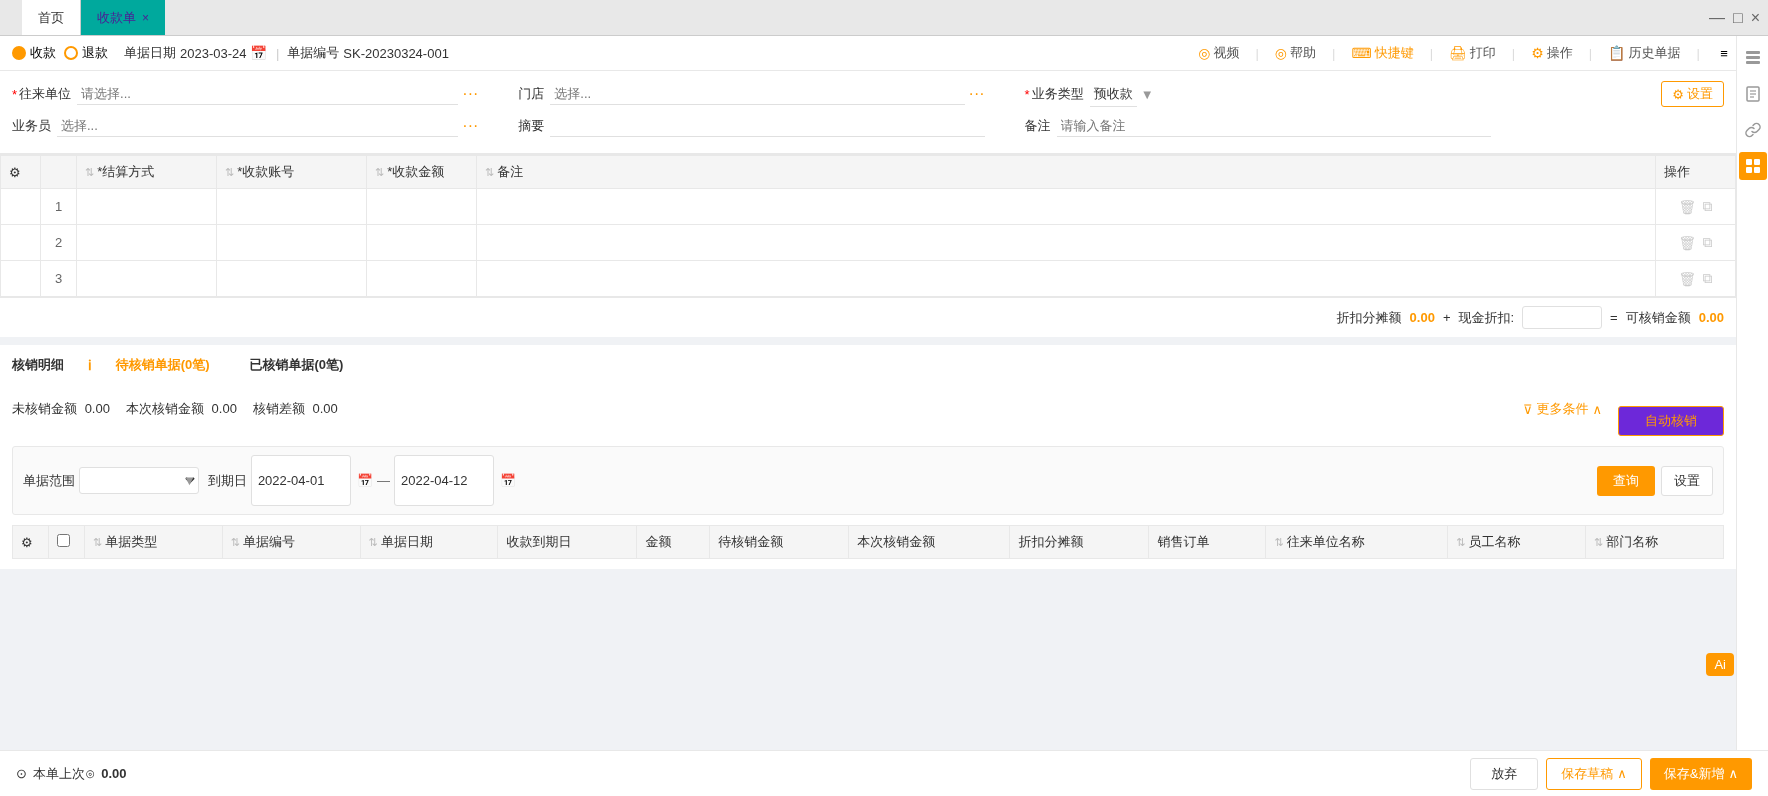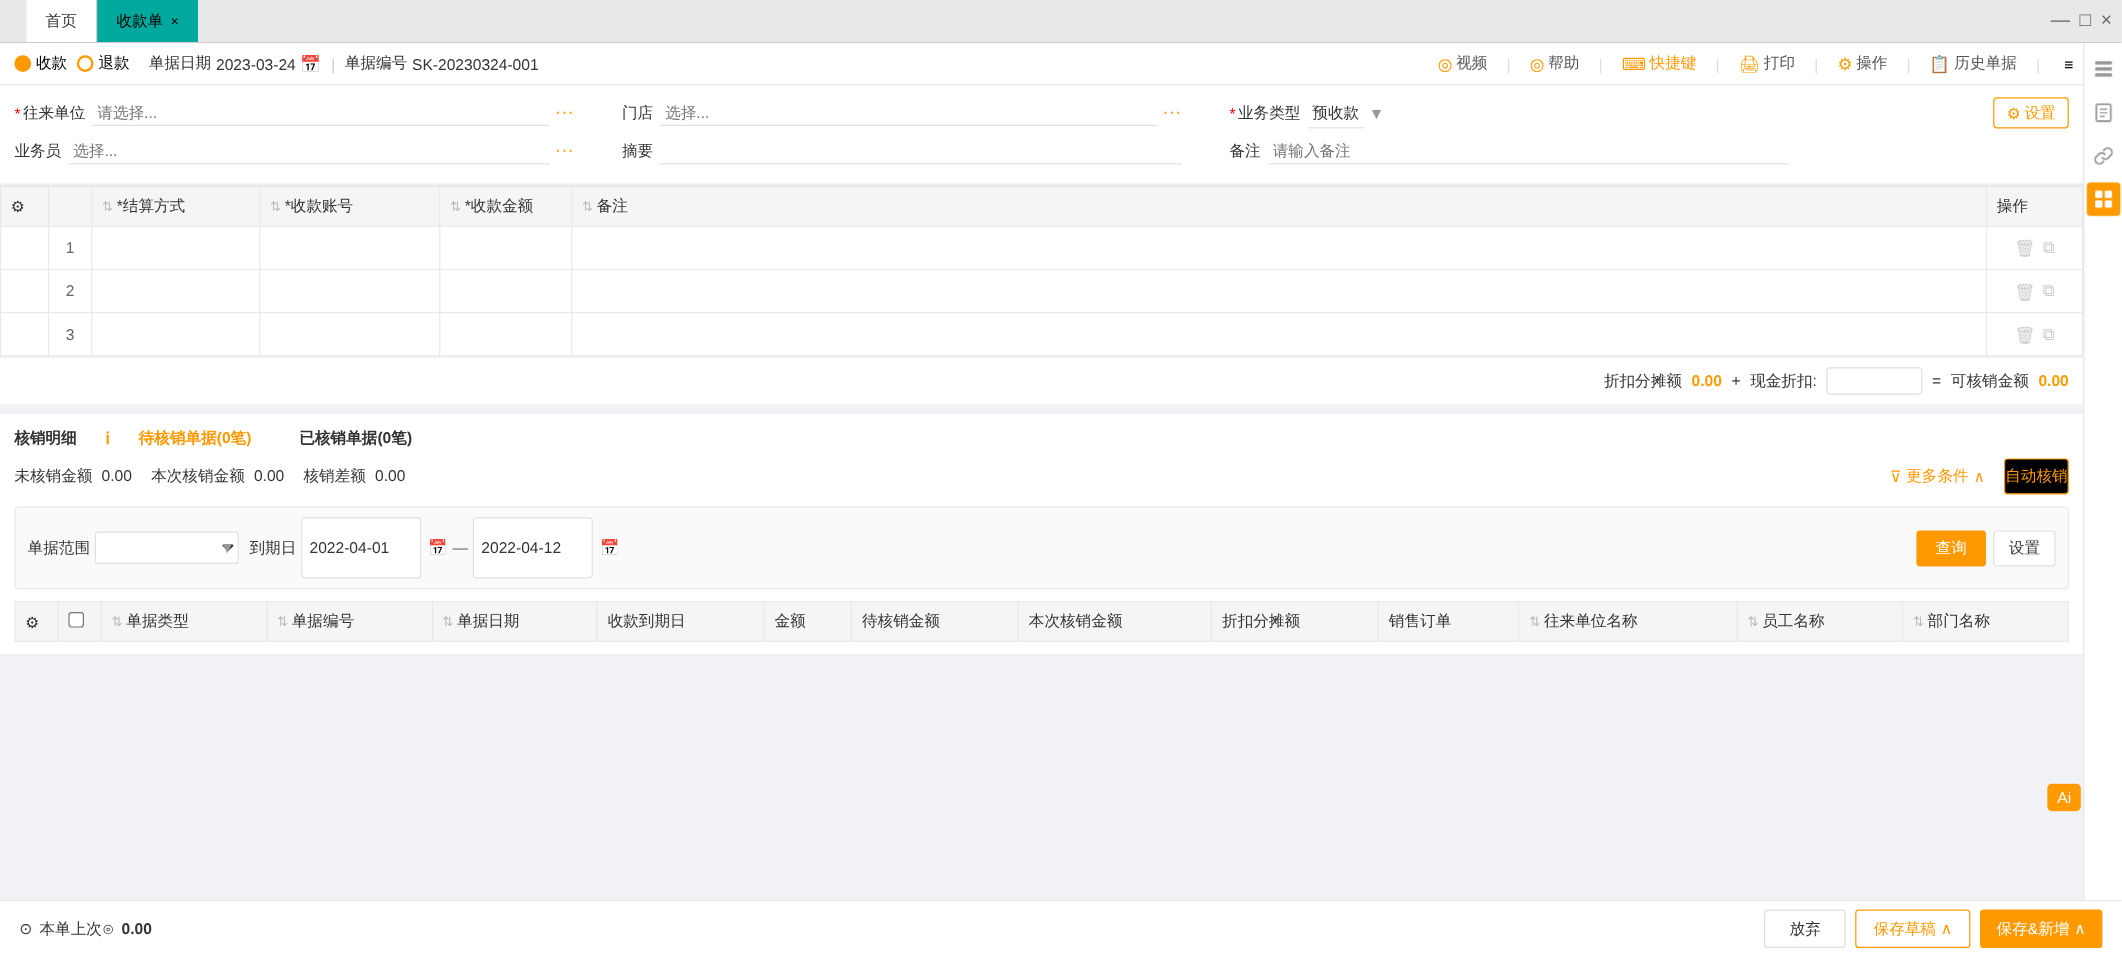--- a/index.html
+++ b/index.html
@@ -23,21 +23,21 @@
       cursor: pointer;
       border-right: 1px solid #ccc;
       margin-left: 22px;
     }
     .tab-active {
       background: #00a99d;
       padding: 0 16px;
       height: 100%;
       display: flex;
       align-items: center;
-      color: #000000;
+      color: #4c1d95;
       cursor: pointer;
     }
     .tab-close {
       margin-left: 6px;
       cursor: pointer;
       font-size: 12px;
     }
     .tab-bar-right {
       margin-left: auto;
       display: flex;
@@ -205,26 +205,27 @@
       display: flex;
       align-items: center;
       gap: 4px;
       color: #f90;
       cursor: pointer;
       border: none;
       background: none;
       padding: 4px 8px;
     }
     .auto-clear-btn {
-      background: #000000;
+      background: #6d28d9;
       border: 1px solid #f90;
       color: #f90;
-      padding: 5px 0;
-      border-radius: 3px;
-      cursor: pointer;
+      padding: 5px 26px;
+      border-radius: 3px;
+      cursor: pointer;
+      margin-top: 24px;
     }
     
     
     .filter-row {
       display: flex;
       align-items: center;
       gap: 12px;
       margin-bottom: 10px;
       background: #fafafa;
       padding: 8px 10px;

